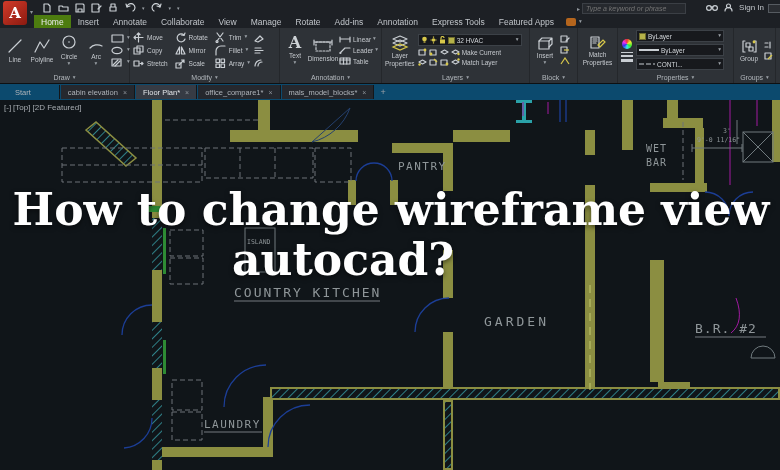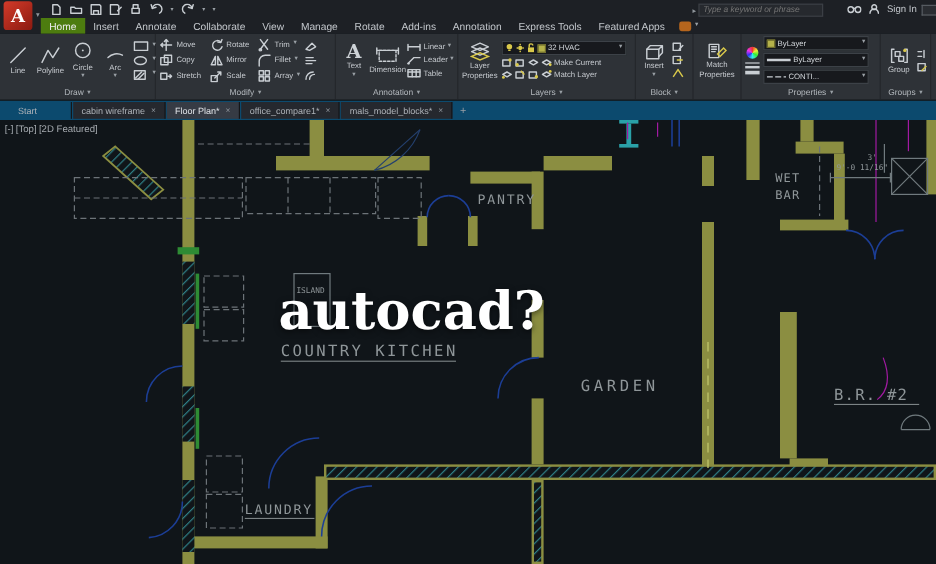--- a/index.html
+++ b/index.html
@@ -520,21 +520,21 @@
     </div>
     <div class="plabel"></div>
   </div>
 </div>
 
 <div class="filetabs">
   <div class="ftab start">
       <span>Start</span>
     </div>
   <div class="ftab">
-      <span>cabin wireframe</span>
+      <span>cabin elevation</span>
       <span class="fclose">×</span>
     </div>
   <div class="ftab active">
       <span>Floor Plan*</span>
       <span class="fclose">×</span>
     </div>
   <div class="ftab">
       <span>office_compare1*</span>
       <span class="fclose">×</span>
     </div>
@@ -665,14 +665,15 @@
       <text x="723" y="33" font-size="6.5">3'</text>
       <text x="697" y="42" font-size="6.5">9'-0 11/16"</text>
     </g>
     <g stroke="#8f9699" stroke-width="0.8">
       <path d="M234,201 H380"></path>
         <path d="M695,237 H766"></path>
         <path d="M204,332 H262"></path>
     </g>
   </svg>
 
+  <div class="ovl ovl1">How to change wireframe view</div>
   <div class="ovl ovl2">autocad?</div>
 </div>
 
 </body></html>

